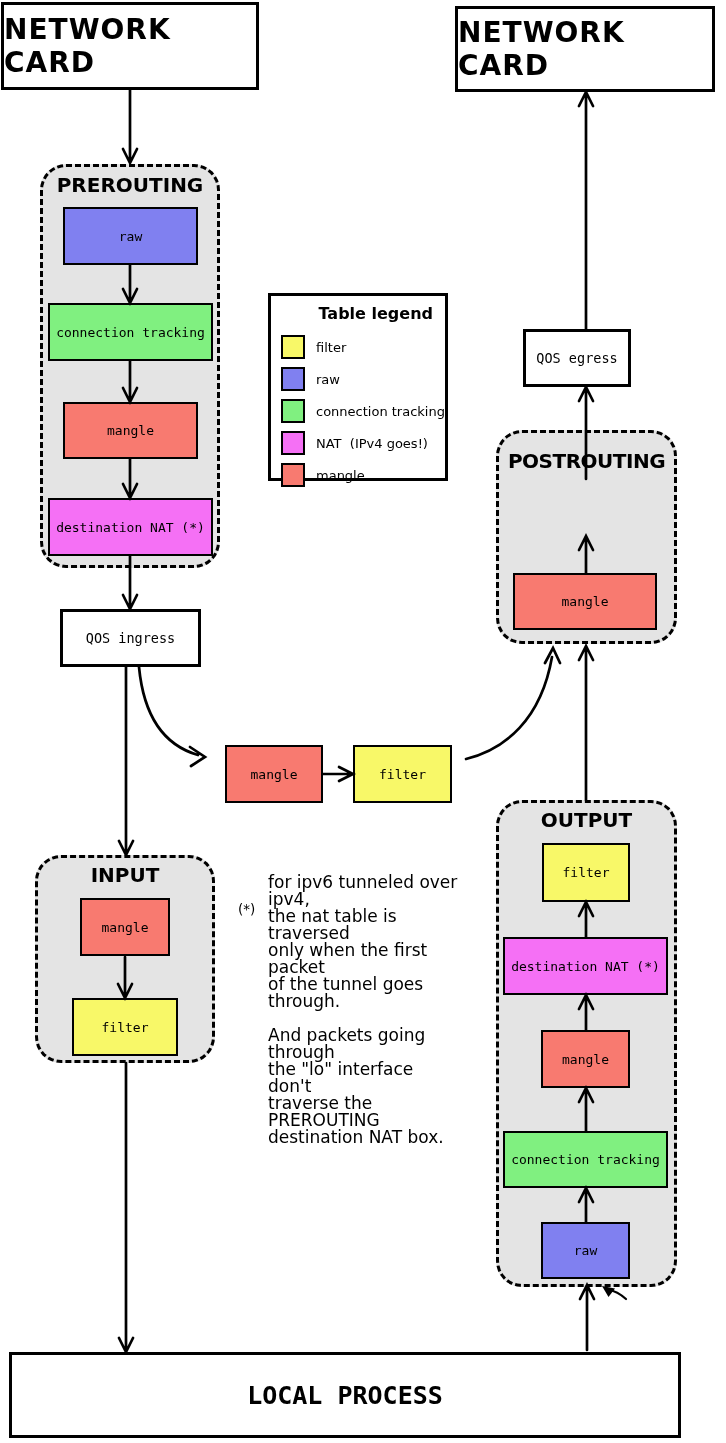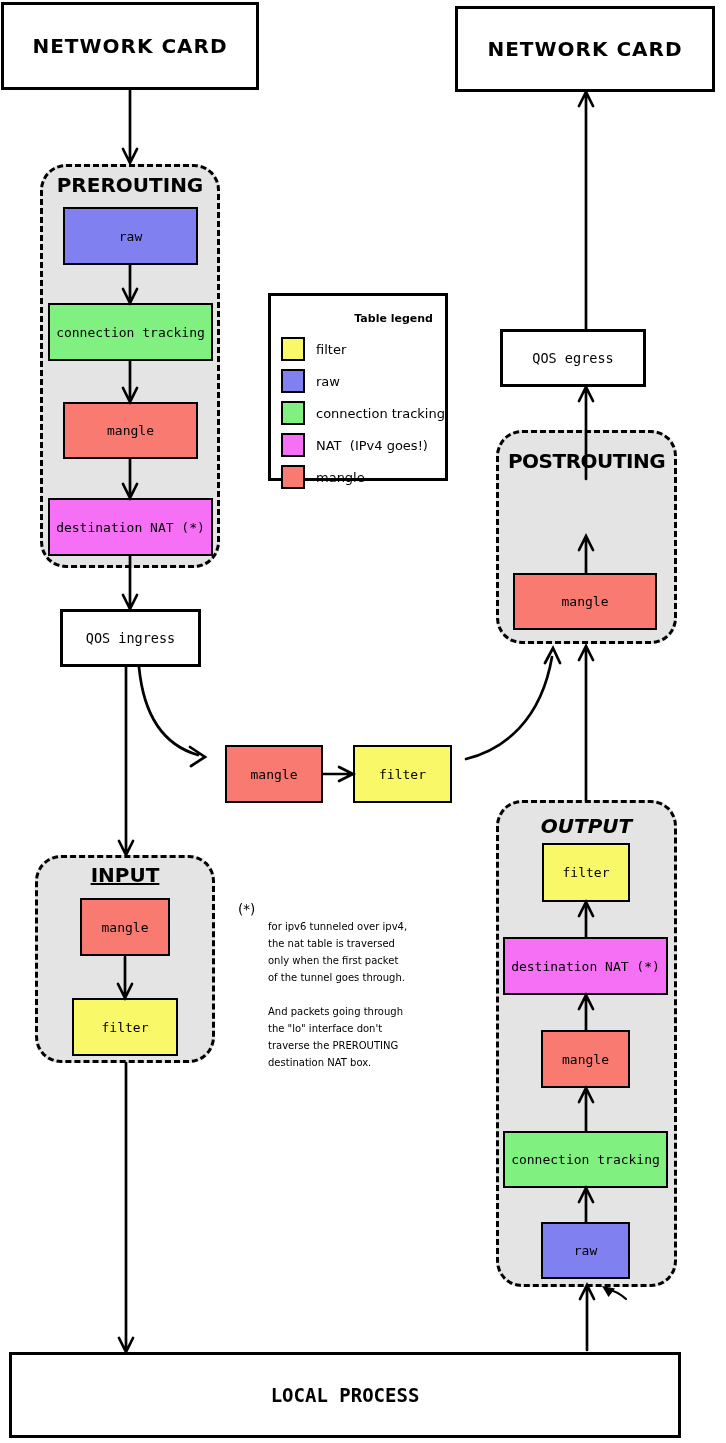--- a/index.html
+++ b/index.html
@@ -1,38 +1,38 @@
 <!DOCTYPE html>
 <html><head>
 <meta charset="utf-8">
 <style>
   html,body{margin:0;padding:0;background:#fff;}
   .canvas{position:relative;width:726px;height:1443px;background:#fff;color:#000;
           font-family:"DejaVu Sans","Liberation Sans",sans-serif;overflow:hidden;}
   .node{position:absolute;background:#fff;border:3px solid #000;box-sizing:border-box;
         display:flex;align-items:center;justify-content:center;z-index:2;}
-  .big-label{font-weight:bold;font-size:20px;letter-spacing:1px;}
+  .big-label{font-weight:bold;font-size:28px;letter-spacing:1px;}
   .qos-label{font-family:"DejaVu Sans Mono","Liberation Mono",monospace;font-size:13.5px;}
-  .lp-label{font-family:"DejaVu Sans Mono","Liberation Mono",monospace;font-weight:bold;font-size:19px;}
+  .lp-label{font-family:"DejaVu Sans Mono","Liberation Mono",monospace;font-weight:bold;font-size:25px;}
   .chain{position:absolute;border:3px dashed #000;border-radius:26px;box-sizing:border-box;
          text-align:center;z-index:1;}
   .chain-title{font-weight:bold;font-size:20px;margin-top:6px;}
   .table-box{position:absolute;border:2px solid #000;box-sizing:border-box;z-index:2;
              display:flex;align-items:center;justify-content:center;
              font-family:"DejaVu Sans Mono","Liberation Mono",monospace;font-size:13px;white-space:pre;}
   svg.arrows{position:absolute;left:0;top:0;z-index:3;pointer-events:none;}
   .legend{position:absolute;left:268px;top:293px;width:180px;height:188px;background:#fff;
           border:3px solid #000;box-sizing:border-box;z-index:2;}
-  .legend-title{font-weight:bold;font-size:11px;text-align:right;padding:16px 12px 0 0;}
+  .legend-title{font-weight:bold;font-size:16px;text-align:right;padding:8px 12px 0 0;}
   .legend-rows{margin:12px 0 0 10px;}
   .legend-row{display:flex;align-items:center;margin-bottom:8px;}
   .swatch{width:20px;height:20px;border:2px solid #000;box-sizing:content-box;flex:none;}
   .legend-label{margin-left:11px;font-size:13px;white-space:pre;}
   .note-marker{position:absolute;left:238px;top:901px;font-size:13.5px;z-index:2;}
-  .note-text{position:absolute;left:268px;top:901px;width:190px;font-size:10px;line-height:17px;
+  .note-text{position:absolute;left:268px;top:857px;width:190px;font-size:17px;line-height:17px;
              white-space:pre-line;z-index:2;}
   .note-p2{}
 </style>
 </head>
 <body>
 
 <div class="canvas">
 
   <div class="node" style="left:1px;top:2px;width:258px;height:88px;">
     <span class="big-label">NETWORK CARD</span>
@@ -71,29 +71,29 @@
       <div class="legend-row">
         <span class="swatch" style="background: rgb(248, 122, 112);"></span>
         <span class="legend-label">mangle</span>
       </div>
     </div>
   </div>
 
   <div class="node" style="left:60px;top:609px;width:141px;height:58px;">
     <span class="qos-label">QOS ingress</span>
   </div>
-  <div class="node" style="left:500px;top:329px;width:146px;height:58px;">
+  <div class="node" style="left:523px;top:329px;width:108px;height:58px;">
     <span class="qos-label">QOS egress</span>
   </div>
 
   <div class="table-box" style="left: 225px; top: 745px; width: 98px; height: 58px; background: rgb(248, 122, 112);">mangle</div>
   <div class="table-box" style="left: 353px; top: 745px; width: 99px; height: 58px; background: rgb(248, 248, 104);">filter</div>
 
   <div class="chain" style="left: 35px; top: 855px; width: 180px; height: 208px; background: rgb(228, 228, 228);">
-    <div class="chain-title" style="margin-top:5px;text-decoration:underline;">INPUT</div>
+    <div class="chain-title" style="margin-top:5px;">INPUT</div>
   </div>
   <div class="table-box" style="left: 80px; top: 898px; width: 90px; height: 58px; background: rgb(248, 122, 112);">mangle</div>
   <div class="table-box" style="left: 72px; top: 998px; width: 106px; height: 58px; background: rgb(248, 248, 104);">filter</div>
 
   <div class="note-marker">(*)</div>
   <div class="note-text">
     <div>for ipv6 tunneled over ipv4,
 the nat table is traversed
 only when the first packet
 of the tunnel goes through.</div>
@@ -102,21 +102,21 @@
 traverse the PREROUTING
 destination NAT box.</div>
   </div>
 
   <div class="chain" style="left: 496px; top: 430px; width: 181px; height: 214px; background: rgb(228, 228, 228);">
     <div class="chain-title" style="margin-top:16px;letter-spacing:-0.5px;">POSTROUTING</div>
   </div>
   <div class="table-box" style="left: 513px; top: 573px; width: 144px; height: 57px; background: rgb(248, 122, 112);">mangle</div>
 
   <div class="chain" style="left: 496px; top: 800px; width: 181px; height: 487px; background: rgb(228, 228, 228);">
-    <div class="chain-title" style="margin-top:11px;font-style:italic;">OUTPUT</div>
+    <div class="chain-title" style="margin-top:5px;">OUTPUT</div>
   </div>
   <div class="table-box" style="left: 542px; top: 843px; width: 88px; height: 59px; background: rgb(248, 248, 104);">filter</div>
   <div class="table-box" style="left: 503px; top: 937px; width: 165px; height: 58px; background: rgb(245, 112, 245);">destination NAT (*)</div>
   <div class="table-box" style="left: 541px; top: 1030px; width: 89px; height: 58px; background: rgb(248, 122, 112);">mangle</div>
   <div class="table-box" style="left: 503px; top: 1131px; width: 165px; height: 57px; background: rgb(128, 240, 128);">connection tracking</div>
   <div class="table-box" style="left: 541px; top: 1222px; width: 89px; height: 57px; background: rgb(128, 128, 240);">raw</div>
 
   <div class="node" style="left:9px;top:1352px;width:672px;height:86px;">
     <span class="lp-label">LOCAL PROCESS</span>
   </div>

